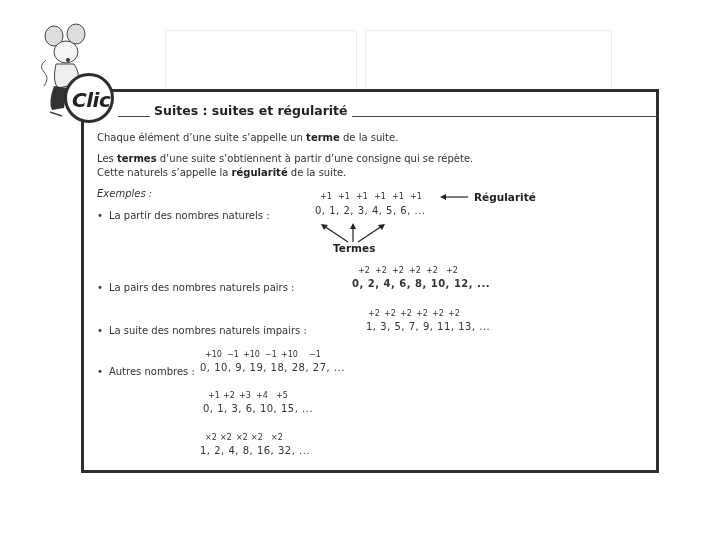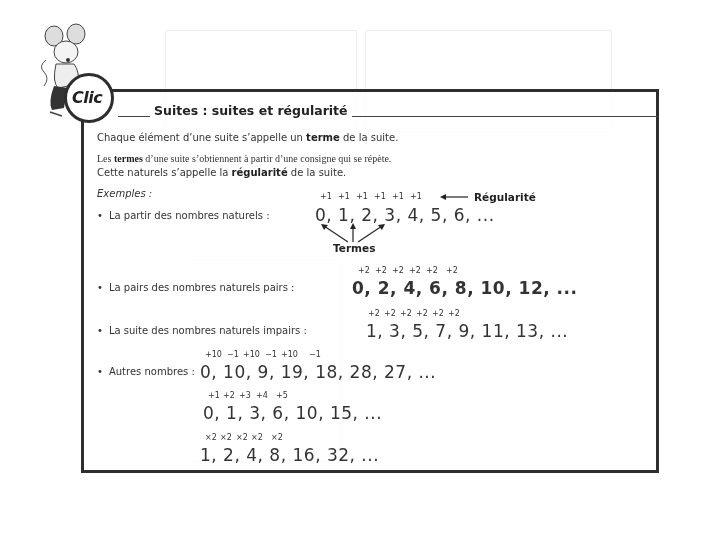--- a/index.html
+++ b/index.html
@@ -5,26 +5,26 @@
   html, body { margin:0; padding:0; }
   body { width:720px; height:540px; background:#ffffff; position:relative; overflow:hidden;
          font-family:"DejaVu Sans", sans-serif; color:#2a2a2a; }
   .bgart { position:absolute; border:1px solid #ececec; border-radius:2px; }
   .box { position:absolute; left:81px; top:89px; width:578px; height:384px;
          border:3px solid #2e2e2e; border-left-width:3px; box-sizing:border-box; background:rgba(255,255,255,0.85); }
   .title-rule { position:absolute; left:118px; top:116px; width:541px; height:1px; background:#444; }
   .title { position:absolute; left:150px; top:103px; font-size:12.5px; font-weight:bold; background:#fff; padding:0 4px; color:#222; }
   .logo { position:absolute; left:64px; top:73px; width:50px; height:50px; border-radius:50%;
           border:3px solid #2e2e2e; background:#fff; box-sizing:border-box; }
-  .logo-text { position:absolute; left:72px; top:88px; font-size:16px; font-weight:bold; font-style:italic; color:#222; letter-spacing:-0.5px; }
+  .logo-text { position:absolute; left:72px; top:88px; font-size:20px; font-weight:bold; font-style:italic; color:#222; letter-spacing:-0.5px; }
   .mouse { position:absolute; left:38px; top:22px; width:56px; height:100px; }
   .txt { position:absolute; font-size:10px; white-space:nowrap; color:#333; }
   .txt b { font-weight:bold; color:#222; }
   .it { font-style:italic; }
-  .seq { position:absolute; font-size:17px; white-space:nowrap; color:#333; letter-spacing:0.5px; font-family:"DejaVu Sans", sans-serif; }
+  .seq { position:absolute; font-size:10px; white-space:nowrap; color:#333; letter-spacing:0.5px; font-family:"DejaVu Sans", sans-serif; }
   .ops { position:absolute; font-size:8px; white-space:nowrap; color:#333; }
   .ops span { position:absolute; }
   .bullet::before { content:"•"; margin-right:6px; }
   .lbl { position:absolute; font-size:10.5px; font-weight:bold; color:#222; white-space:nowrap; }
 </style>
 </head>
 <body>
 
 <div class="bgart" style="left:165px;top:30px;width:190px;height:100px;"></div>
 <div class="bgart" style="left:365px;top:30px;width:245px;height:100px;"></div>
@@ -44,21 +44,21 @@
 <div class="box"></div>
 <div class="title-rule"></div>
 <div class="title">Suites : suites et régularité</div>
 
 <div class="logo"></div>
 <div class="logo-text">Clic</div>
 
 <div class="txt" style="left:97px;top:132px;">
   <span>Chaque élément d’une suite s’appelle un </span><b>terme</b><span> de la suite.</span>
 </div>
-<div class="txt" style="left:97px;top:153px;font-family:Liberation Serif, serif;">
+<div class="txt" style="left:97px;top:153px;">
   <span>Les </span><b>termes</b><span> d’une suite s’obtiennent à partir d’une consigne qui se répète.</span>
 </div>
 <div class="txt" style="left:97px;top:167px;">
   <span>Cette naturels s’appelle la </span><b>régularité</b><span> de la suite.</span>
 </div>
 <div class="txt it" style="left:97px;top:188px;">Exemples :</div>
 
 <div class="txt bullet" style="left:97px;top:210px;"><span>La partir des nombres naturels :</span></div>
 <div class="ops" style="left:320px;top:192px;">
   <span style="left:0px">+1</span>

